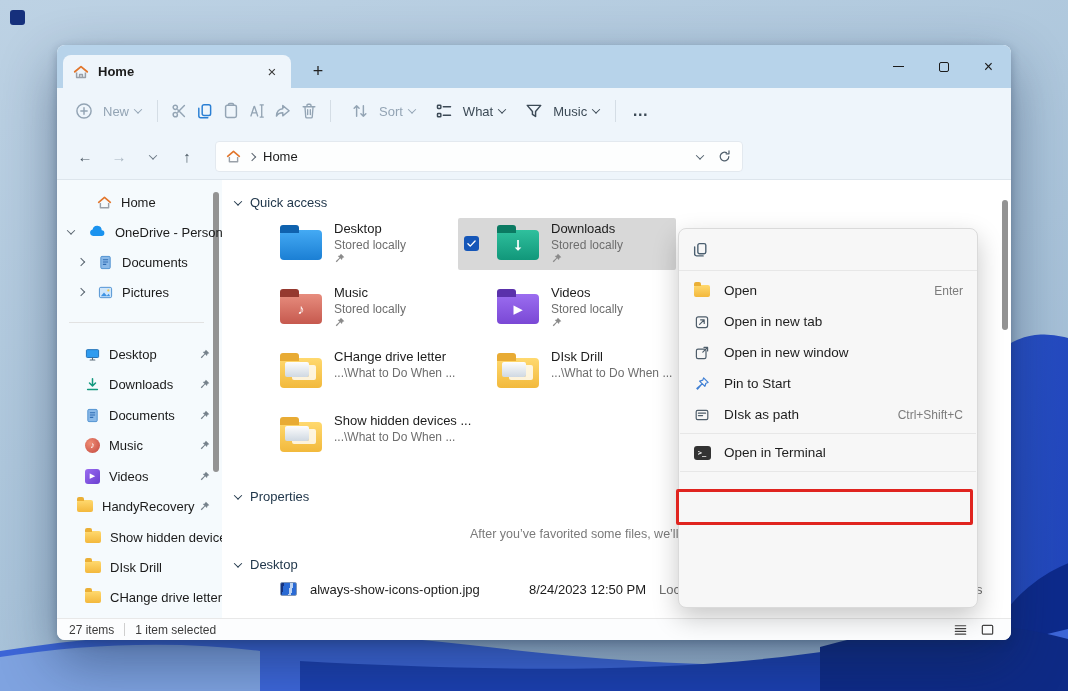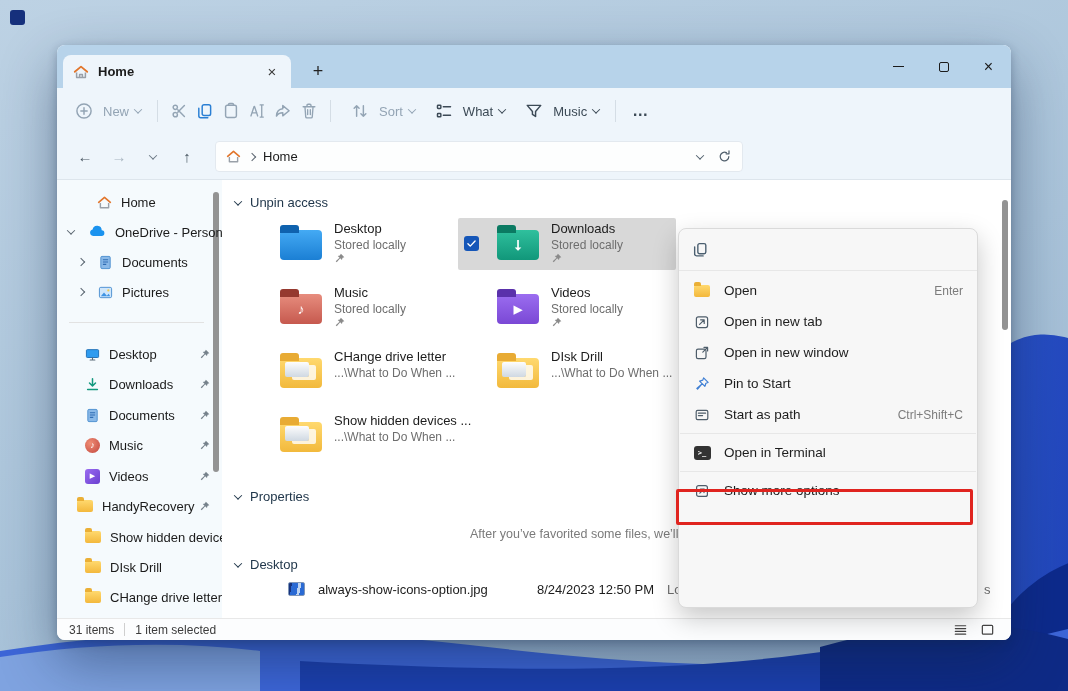--- a/index.html
+++ b/index.html
@@ -89,21 +89,21 @@
   .fld-purp{background:linear-gradient(180deg,#9b6df0,#7a48d5)}  .fld-purp::before{background:#5a31ab}
   .fld-yel{background:linear-gradient(180deg,#ffd96f,#f2b93c)}   .fld-yel::before{background:#e8ab34}
   .fld-yel::after{content:"";position:absolute;left:5px;top:4px;width:24px;height:15px;border-radius:2px;
     background:linear-gradient(#fdfdfd,#cfd8e2);box-shadow:7px 3px 0 rgba(255,255,255,.8)}
   .dl-arrow{position:relative;z-index:1}
   .sel-hl{position:absolute;left:236px;top:38px;width:218px;height:52px;background:#d8d8d8;border-radius:2px}
   .cbx{position:absolute;left:242px;top:56px;width:15px;height:15px;border-radius:3px;background:#1556b8;
     display:grid;place-items:center}
   .empty-fav{position:absolute;left:248px;top:347px;width:212px;font-size:12.5px;color:#7b7b7b;
     white-space:nowrap;overflow:hidden}
-  .recent-row{position:absolute;top:400px;left:12px;right:0;height:24px}
+  .recent-row{position:absolute;top:400px;left:4px;right:0;height:24px}
   .recent-row>*{position:absolute;top:2px}
   .jpgic{width:17px;height:14px;border-radius:2px;border:1px solid #7f96b8;
     background:linear-gradient(100deg,#16337e 0 18%,#2a6ad4 18% 55%,#bcd3f2 55% 72%,#2a6ad4 72%)}
   .ct-scroll{position:absolute;right:3px;top:20px;width:6px;height:130px;background:#939393;border-radius:3px}
 
   
   .menu{position:absolute;left:456px;top:48px;width:300px;height:380px;background:#f7f7f7;
     border:1px solid #dadada;border-radius:8px;z-index:5;
     box-shadow:0 10px 26px rgba(0,0,0,.22)}
   .menu-strip{height:42px;display:flex;align-items:center;padding:0 13px;border-bottom:1px solid #e7e7e7;color:#4b5f70}
@@ -433,21 +433,21 @@
         <span class="lbl" style="max-width:118px">CHange drive letter</span>
       </div>
 
       <div class="sb-scroll"></div>
     </div>
 
     <div class="content">
 
       <div class="sec-h" style="left:13px;top:15px">
         <span class="chev down"></span>
-        <span>Unpin access</span>
+        <span>Quick access</span>
       </div>
 
       <div class="sel-hl"></div>
       <span class="cbx">
         <svg class="ic" viewBox="0 0 16 16" width="11" height="11" fill="none" stroke="#fff" stroke-width="2" stroke-linecap="round" stroke-linejoin="round">
             <path d="M2.8 8.4 6.2 11.8 13.2 4.4"></path>
           </svg>
       </span>
 
       <div class="tile" style="left:58px;top:40px">
@@ -599,55 +599,45 @@
           </div>
 
 
           <div class="menu-item">
             <span class="mi">
               <svg class="ic" viewBox="0 0 16 16" width="16" height="16" fill="none" stroke="currentColor" stroke-width="1.2" stroke-linecap="round" stroke-linejoin="round">
                 <rect x="2.2" y="3.4" width="11.6" height="9.2" rx="1.4"></rect>
                   <path d="M4.4 6.2h7.2M4.4 8.6h4.2"></path>
               </svg>
             </span>
-            <span>Start as path</span>
+            <span>DIsk as path</span>
             <span class="sc">Ctrl+Shift+C</span>
           </div>
 
 
           <div class="menu-sep"></div>
 
           <div class="menu-item">
             <span class="mi">
                 <span class="term">&gt;_</span>
               </span>
             <span>Open in Terminal</span>
             <span class="sc"></span>
           </div>
 
           <div class="menu-sep"></div>
 
-          <div class="menu-item">
-            <span class="mi">
-              <svg class="ic" viewBox="0 0 16 16" width="16" height="16" fill="none" stroke="currentColor" stroke-width="1.2" stroke-linecap="round" stroke-linejoin="round">
-                <rect x="2.6" y="2.6" width="10.8" height="10.8" rx="2"></rect>
-                  <path d="M5.8 10.2 10 6M6.4 6h3.6v3.6"></path>
-              </svg>
-            </span>
-            <span>Show more options</span>
-            <span class="sc"></span>
-          </div>
         </div>
 
         <div class="annotation"></div>
       </div>
     </div>
 
     <div class="statusbar">
-      <span>31 items</span>
+      <span>27 items</span>
       <span class="st-div"></span>
       <span>1 item selected</span>
       <span class="st-icons">
         <span>
           <svg class="ic" viewBox="0 0 16 16" width="15" height="15" fill="none" stroke="currentColor" stroke-width="1.3" stroke-linecap="round">
             <path d="M2.5 4h11M2.5 7h11M2.5 10h11M2.5 13h11"></path>
           </svg>
         </span>
         <span>
           <svg class="ic" viewBox="0 0 16 16" width="15" height="15" fill="none" stroke="currentColor" stroke-width="1.3">

